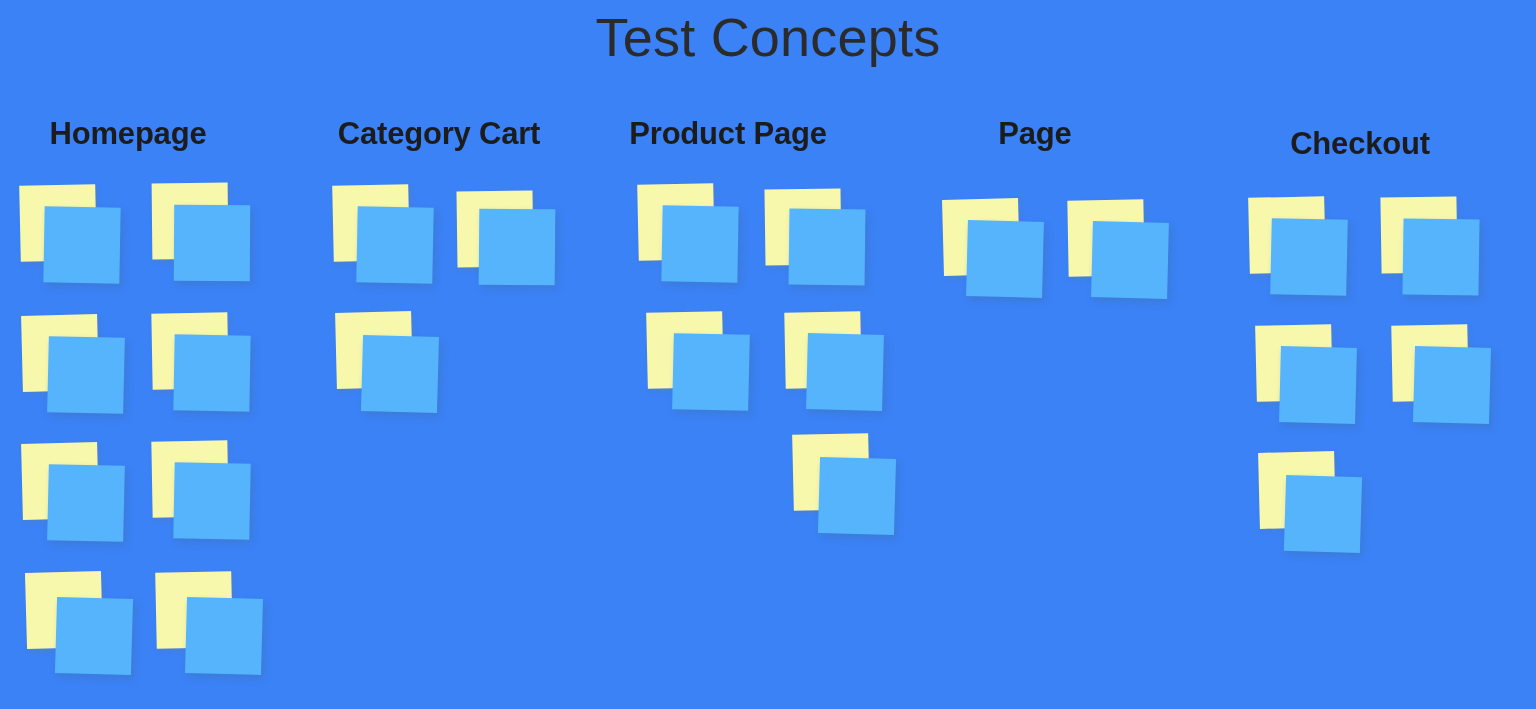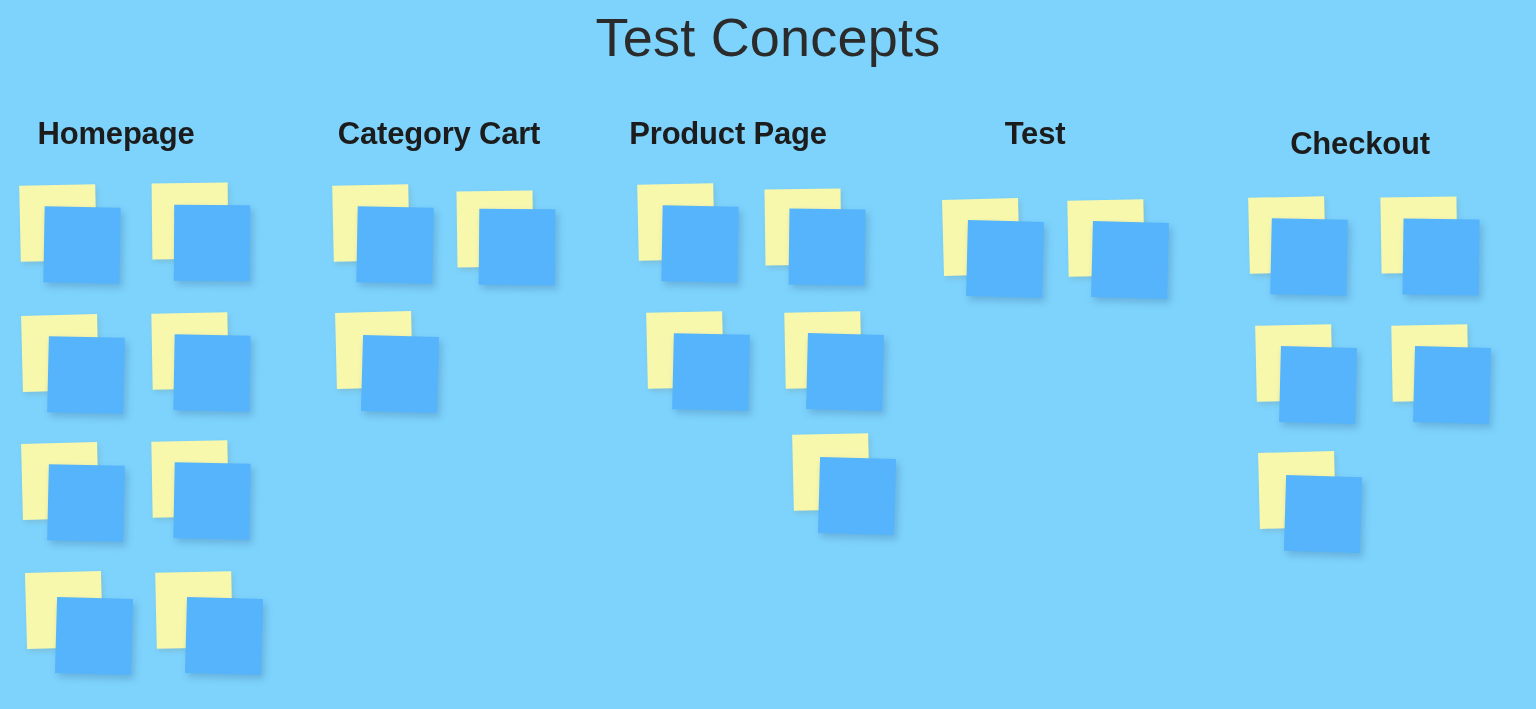--- a/index.html
+++ b/index.html
@@ -13,21 +13,21 @@
     height: 709px;
     overflow: hidden;
     font-family: "Liberation Sans", sans-serif;
     -webkit-font-smoothing: antialiased;
   }
 
   #board {
     position: relative;
     width: 1536px;
     height: 709px;
-    background: #7dd3fc;
+    background: #3b82f6;
   }
 
   
   #board-title {
     position: absolute;
     left: 0;
     top: 10px;
     width: 1536px;
     text-align: center;
     font-family: "Liberation Sans", sans-serif;
@@ -75,21 +75,21 @@
   }
 </style>
 </head>
 <body>
 
 <div id="board">
 
   <div id="board-title">Test Concepts</div>
 
   <div id="columns-layer">
-      <div class="column-header" style="left: 116px; top: 118px;">Homepage</div>
+      <div class="column-header" style="left: 128px; top: 118px;">Homepage</div>
       <div class="note" style="left: 20px; top: 185px;">
         <div class="paper back" style="background: rgb(248, 248, 173); transform: rotate(-1.2deg);"></div>
         <div class="paper front" style="background: rgb(85, 180, 251); left: 24px; top: 22px; transform: rotate(1deg);"></div>
       </div>
       <div class="note" style="left: 152px; top: 183px;">
         <div class="paper back" style="background: rgb(248, 248, 173); transform: rotate(-0.6deg);"></div>
         <div class="paper front" style="background: rgb(85, 180, 251); left: 22px; top: 22px; transform: rotate(0.3deg);"></div>
       </div>
       <div class="note" style="left: 22px; top: 315px;">
         <div class="paper back" style="background: rgb(248, 248, 173); transform: rotate(-1.4deg);"></div>
@@ -142,21 +142,21 @@
         <div class="paper front" style="background: rgb(85, 180, 251); left: 26px; top: 22px; transform: rotate(1.3deg);"></div>
       </div>
       <div class="note" style="left: 785px; top: 312px;">
         <div class="paper back" style="background: rgb(248, 248, 173); transform: rotate(-1.1deg);"></div>
         <div class="paper front" style="background: rgb(85, 180, 251); left: 22px; top: 22px; transform: rotate(1.4deg);"></div>
       </div>
       <div class="note" style="left: 793px; top: 434px;">
         <div class="paper back" style="background: rgb(248, 248, 173); transform: rotate(-1.3deg);"></div>
         <div class="paper front" style="background: rgb(85, 180, 251); left: 26px; top: 24px; transform: rotate(1.6deg);"></div>
       </div>
-      <div class="column-header" style="left: 1035px; top: 118px;">Test</div>
+      <div class="column-header" style="left: 1035px; top: 118px;">Page</div>
       <div class="note" style="left: 943px; top: 199px;">
         <div class="paper back" style="background: rgb(248, 248, 173); transform: rotate(-1.5deg);"></div>
         <div class="paper front" style="background: rgb(85, 180, 251); left: 24px; top: 22px; transform: rotate(1.4deg);"></div>
       </div>
       <div class="note" style="left: 1068px; top: 200px;">
         <div class="paper back" style="background: rgb(248, 248, 173); transform: rotate(-1deg);"></div>
         <div class="paper front" style="background: rgb(85, 180, 251); left: 24px; top: 22px; transform: rotate(1.4deg);"></div>
       </div>
       <div class="column-header" style="left: 1360px; top: 128px;">Checkout</div>
       <div class="note" style="left: 1249px; top: 197px;">

